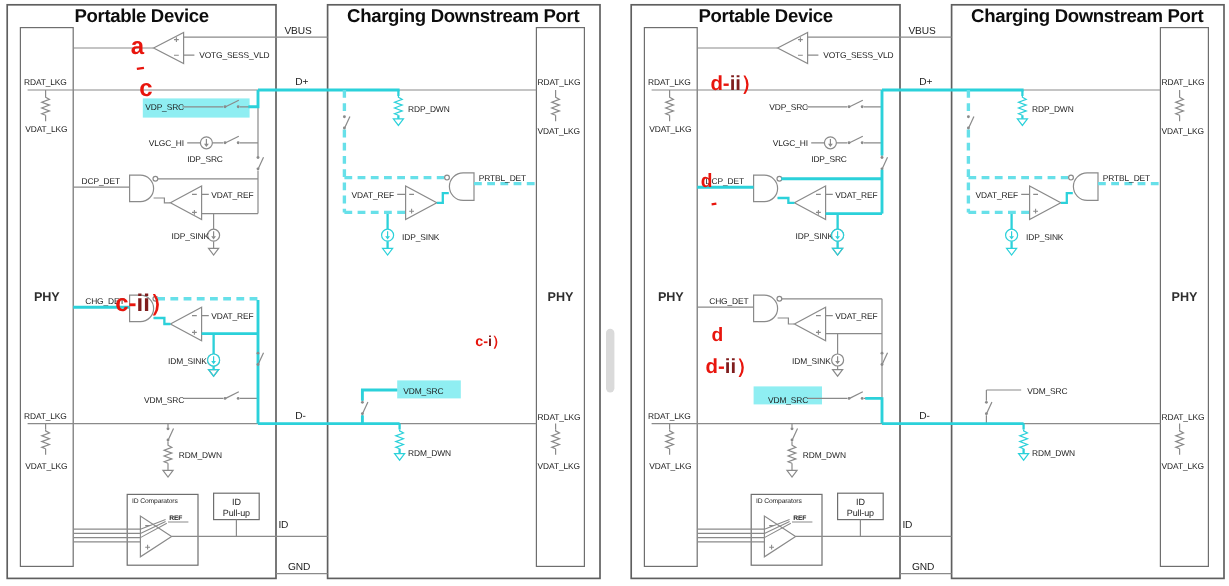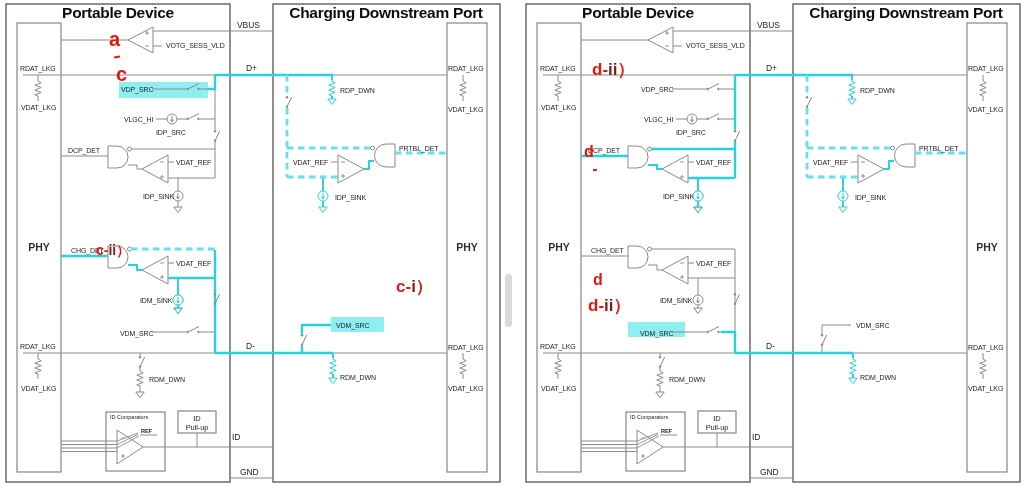--- a/index.html
+++ b/index.html
@@ -216,22 +216,22 @@
     <use href="#gndm" class="sc" x="178" y="207"></use>
     <path class="cy" d="M61 156 H108"></path>
     <path class="cy" d="M131 149 H215"></path>
     <path class="cy" d="M201 332 H215 M215 331 V353"></path>
   </g>
 </svg>
 
 <div class="ann red" style="left:109px;top:29px;font-size:20px">a</div>
 <div class="tick" style="left:114px;top:56px;width:6px;height:2px"></div>
 <div class="ann red" style="left:116px;top:64px;font-size:20px">c</div>
-<div class="ann" style="left:96px;top:243px;font-size:14px"><span class="red">c-</span><span class="blue">ii</span><span class="red">）</span></div>
-<div class="ann" style="left:396px;top:278px;font-size:17px"><span class="red">c-</span><span class="blue">i</span><span class="red">）</span></div>
+<div class="ann" style="left:96px;top:243px;font-size:20px"><span class="red">c-</span><span class="blue">ii</span><span class="red">）</span></div>
+<div class="ann" style="left:396px;top:278px;font-size:12px"><span class="red">c-</span><span class="blue">i</span><span class="red">）</span></div>
 
 <div class="ann" style="left:592px;top:61px;font-size:17px"><span class="red">d-</span><span class="blue">ii</span><span class="red">）</span></div>
 <div class="ann red" style="left:584px;top:144px;font-size:16px">d</div>
 <div class="tick" style="left:593px;top:169px;width:4px;height:2px"></div>
 <div class="ann red" style="left:593px;top:272px;font-size:16px">d</div>
 <div class="ann" style="left:588px;top:297px;font-size:17px"><span class="red">d-</span><span class="blue">ii</span><span class="red">）</span></div>
 
 <div class="thumb"></div>
 
 </div>

